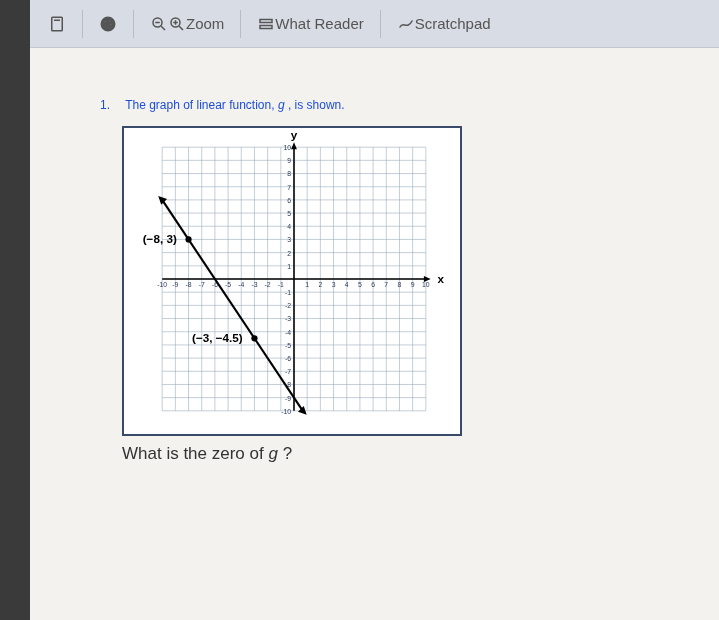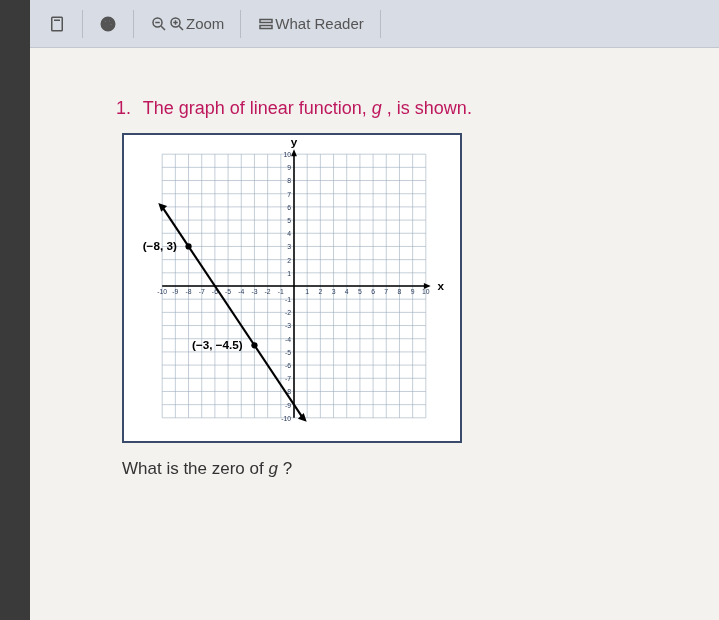--- a/index.html
+++ b/index.html
@@ -33,31 +33,31 @@
     color: #555;
     font-size: 15px;
     cursor: pointer;
   }
   .tool-btn svg { width: 18px; height: 18px; stroke:#555; fill:none; stroke-width:2;}
   .content {
     padding: 50px 60px 20px 70px;
     background: #f4f2ef;
     height: calc(100% - 48px);
   }
-  .q-line { font-size: 18px; color:#be185d; margin-bottom: 14px; margin-left: 16px;}
+  .q-line { font-size: 12px; color:#1d4ed8; margin-bottom: 14px;}
   .q-line .num { display:inline-block; width:22px;}
   .q-line em { font-style: italic; }
   .graph-box {
     width: 340px;
     background:#fff;
     border:2px solid #3a4a6a;
     margin-left: 22px;
     padding:4px;
   }
-  .question2 { font-size:17px; color:#333; margin-top:16px; margin-left:22px;}
+  .question2 { font-size:17px; color:#333; margin-top:8px; margin-left:22px;}
   .question2 em { font-style: italic;}
   svg.grid text { font-family: Arial; }
 </style>
 </head>
 <body>
 
 <div class="screen-frame">
   <div class="toolbar">
     <div class="tool-btn">
       <svg viewBox="0 0 24 24">
@@ -97,20 +97,26 @@
     </div>
     <div class="tool-sep"></div>
     <div class="tool-btn">
       <svg viewBox="0 0 24 24" fill="#555" stroke="none">
           <rect x="4" y="6" width="16" height="4"></rect>
           <rect x="4" y="14" width="16" height="4"></rect>
         </svg>
       <span>What Reader</span>
     </div>
     <div class="tool-sep"></div>
+    <div class="tool-btn">
+      <svg viewBox="0 0 24 24">
+          <path d="M4 16 C 8 8, 14 20, 20 8" stroke-linecap="round"></path>
+        </svg>
+      <span>Scratchpad</span>
+    </div>
   </div>
 
   <div class="content">
     <div class="q-line">
       <span class="num">1.</span>
       <span>The graph of linear function, </span><em>g</em><span> , is shown.</span>
     </div>
 
     <div class="graph-box">
       <svg class="grid" viewBox="0 0 340 300" width="332" height="294">

